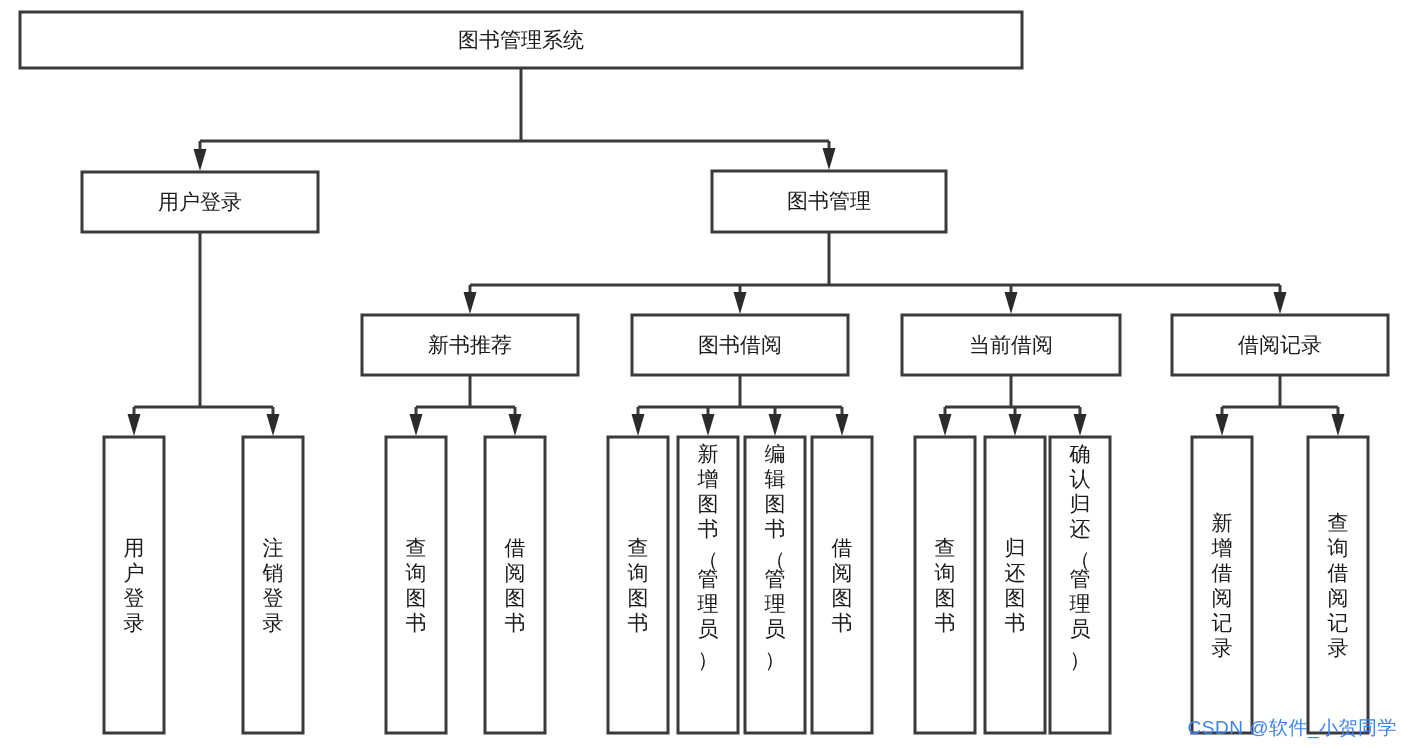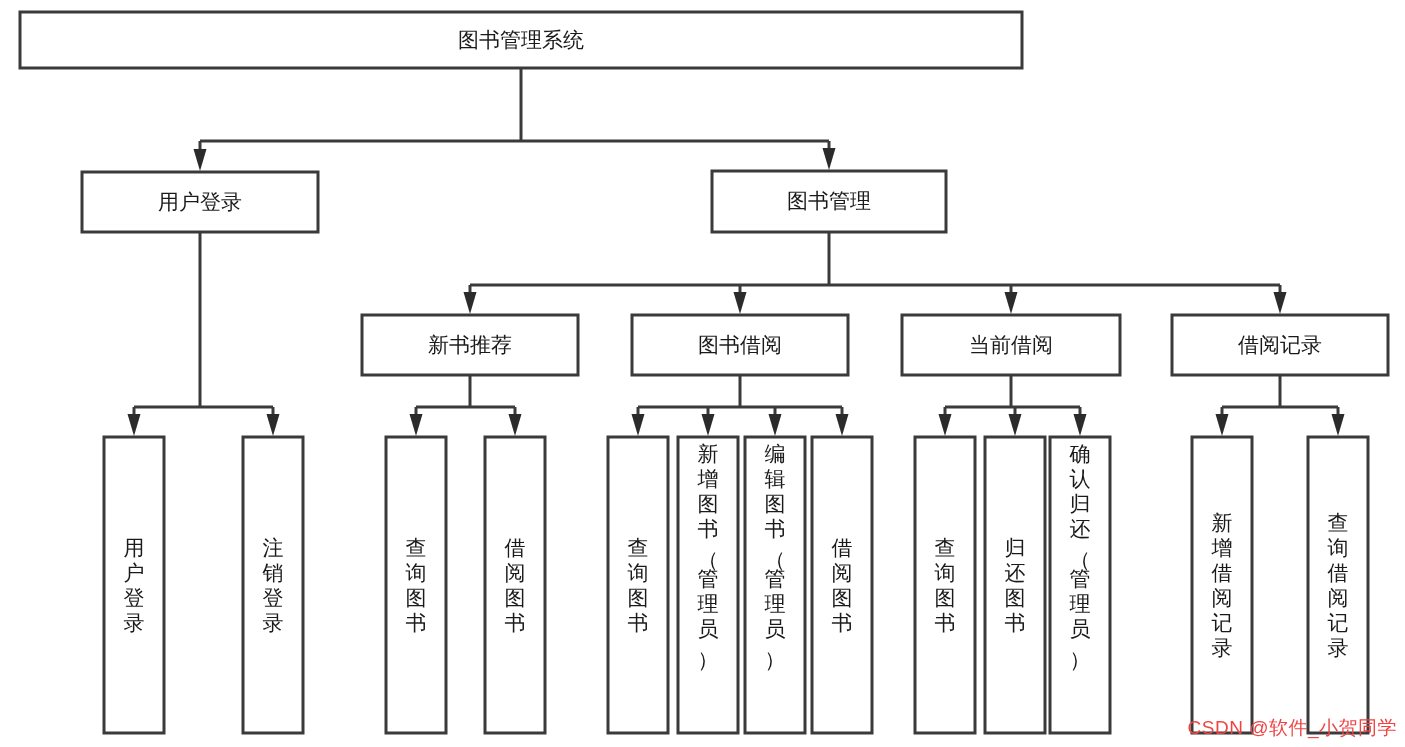--- a/index.html
+++ b/index.html
@@ -52,21 +52,21 @@
     font-size: 21px;
     fill: #1a1a1a;
     text-anchor: middle;
   }
   .watermark-text {
     position: absolute;
     right: 8px;
     bottom: 6px;
     font-family: "Liberation Sans", "DejaVu Sans", sans-serif;
     font-size: 19px;
-    color: #ef4444;
+    color: #3b82f6;
     letter-spacing: 0.5px;
     white-space: nowrap;
     pointer-events: none;
   }
 </style>
 </head>
 <body>
 
 <div id="diagram-root">
   <svg id="flowchart" viewBox="0 0 1405 747" xmlns="http://www.w3.org/2000/svg">

